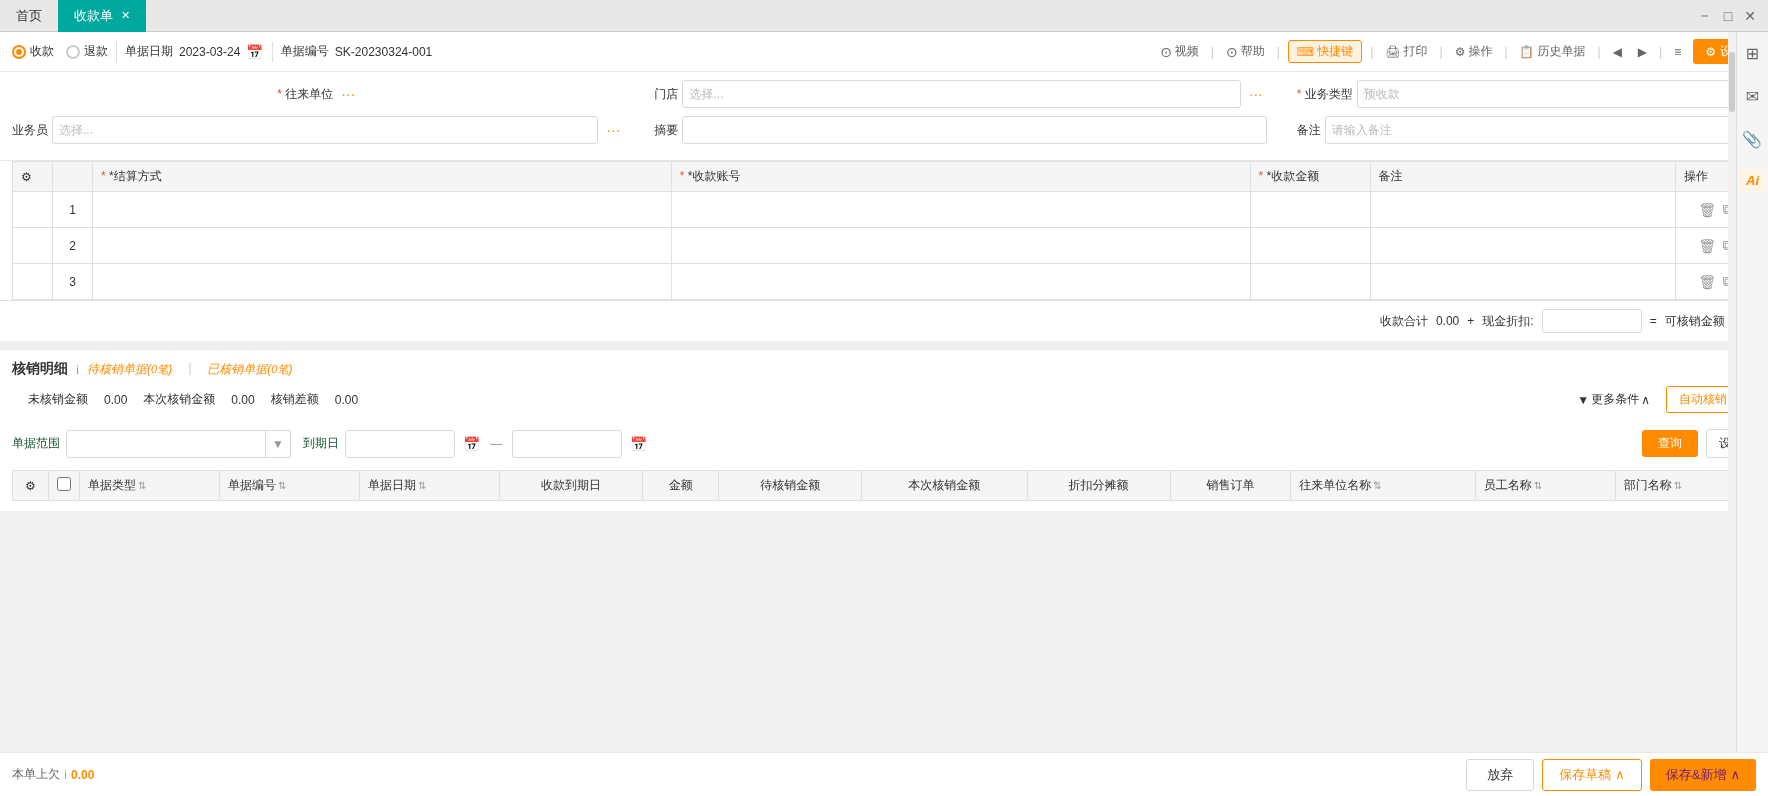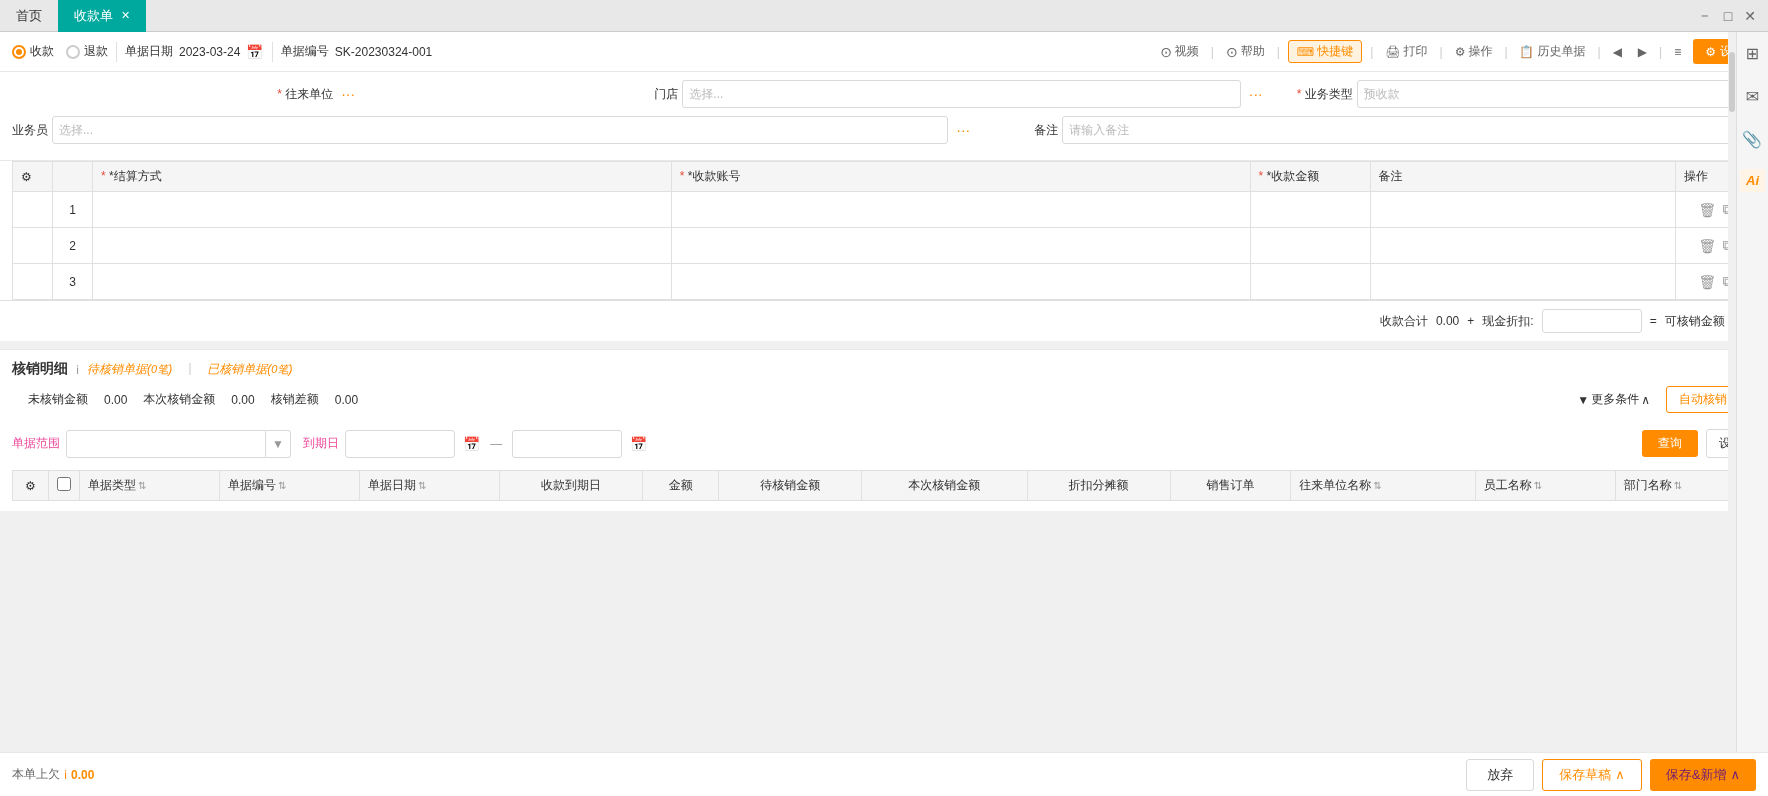--- a/index.html
+++ b/index.html
@@ -64,21 +64,21 @@
     .verify-title { display: flex; align-items: center; gap: 8px; margin-bottom: 8px; }
     .verify-title h3 { font-size: 14px; font-weight: bold; color: #333; }
     .verify-tab { display: flex; gap: 16px; font-style: italic; }
     .verify-tab-item { color: #ff8c00; cursor: pointer; font-size: 12px; }
     .verify-tab-item .badge { font-size: 11px; }
     .verify-stats { display: flex; align-items: center; gap: 16px; margin: 8px 16px; font-size: 12px; }
     .verify-stats span { color: #333; }
     .more-conditions { margin-left: auto; color: #ff8c00; cursor: pointer; font-size: 12px; display: flex; align-items: center; gap: 2px; }
     .auto-verify-btn { background: #fff; border: 1px solid #ff8c00; color: #ff8c00; padding: 4px 12px; border-radius: 3px; cursor: pointer; font-size: 12px; }
     .filter-field { display: flex; align-items: center; gap: 6px; font-size: 12px; }
-    .filter-field label { color: #ec4899; white-space: nowrap; }
+    .filter-field label { color: #14532d; white-space: nowrap; }
     .filter-select { display: flex; align-items: center; }
     .filter-select-input { width: 200px; height: 28px; border: 1px solid #d9d9d9; border-radius: 3px 0 0 3px; padding: 0 6px; font-size: 12px; background: #fff; color: #333; outline: none; }
     .filter-select-arrow { height: 28px; border: 1px solid #d9d9d9; border-left: none; border-radius: 0 3px 3px 0; padding: 0 6px; background: #fff; cursor: pointer; display: flex; align-items: center; color: #999; }
     .date-input { width: 110px; height: 28px; border: 1px solid #d9d9d9; border-radius: 3px; padding: 0 6px; font-size: 12px; background: #fff; outline: none; color: #333; }
     .date-cal-btn { color: #ff8c00; cursor: pointer; font-size: 14px; margin-left: 2px; }
     .date-sep { color: #999; padding: 0 4px; }
     .query-btn { background: #ff8c00; color: #fff; border: none; padding: 5px 16px; border-radius: 3px; cursor: pointer; font-size: 12px; }
     .settings-btn { background: #fff; border: 1px solid #d9d9d9; color: #333; padding: 5px 12px; border-radius: 3px; cursor: pointer; font-size: 12px; }
     .verify-filter-row { display: flex; align-items: center; gap: 12px; padding: 8px 0; }
     .filter-right { margin-left: auto; display: flex; align-items: center; gap: 8px; }
@@ -226,20 +226,24 @@
   </div>
   <div class="form-row">
 
     <div class="form-field" style="flex: 2;">
       <span class="field-label">业务员</span>
       <input type="text" class="form-input" placeholder="选择..." style="">
       <span class="ellipsis-btn">···</span>
     </div>
     <div style="width:30px"></div>
 
+    <div class="form-field" style="flex: 2;">
+      <span class="field-label">摘要</span>
+      <input type="text" class="form-input" style="">
+    </div>
     <div style="width:30px"></div>
 
     <div class="form-field" style="flex: 1.5;">
       <span class="field-label">备注</span>
       <input type="text" class="form-input" placeholder="请输入备注" style="">
     </div>
   </div>
 </div>
 
 <div class="table-section">

